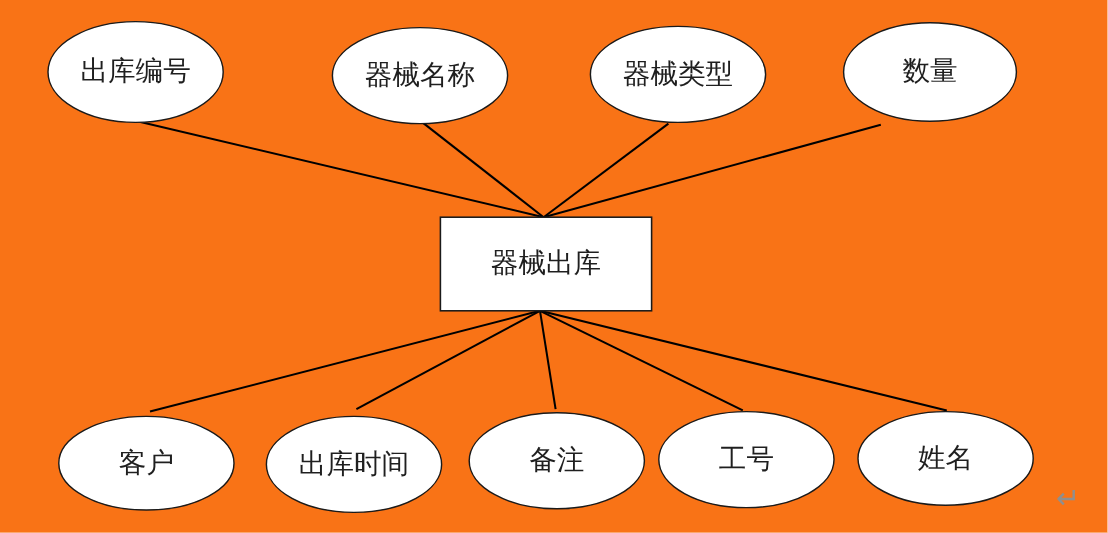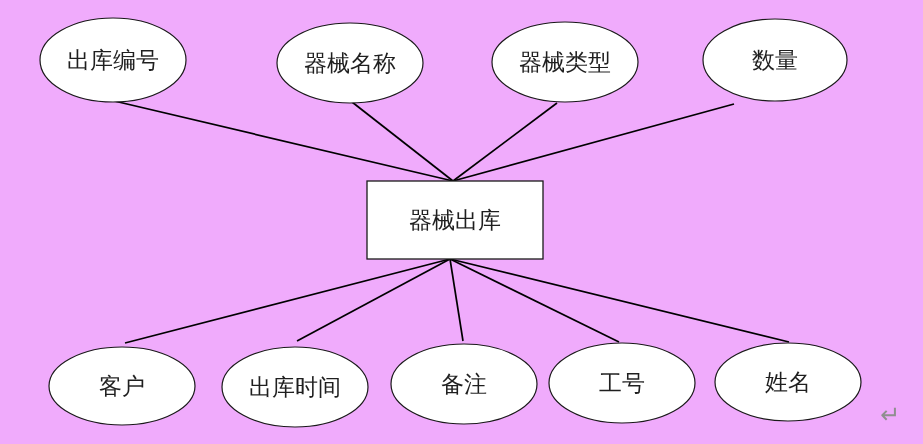--- a/index.html
+++ b/index.html
@@ -4,21 +4,21 @@
 <style>
   html, body {
     margin: 0;
     padding: 0;
     background: #ffffff;
   }
   .page {
     position: relative;
     width: 923px;
     height: 444px;
-    background: #f0abfc;
+    background: #f97316;
     overflow: hidden;
     font-family: "DejaVu Serif", "Liberation Serif", serif;
   }
   svg text.node-label {
     font-family: "DejaVu Serif", "Liberation Serif", serif;
     font-size: 23px;
     fill: #1f1f1f;
   }
   svg text.return-mark {
     font-family: "DejaVu Sans", "Liberation Sans", sans-serif;

